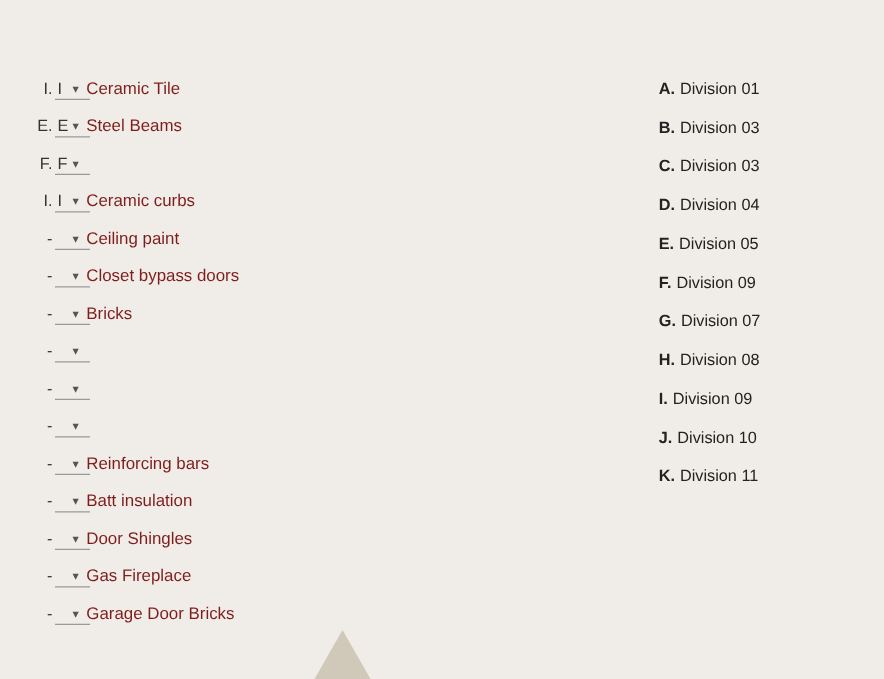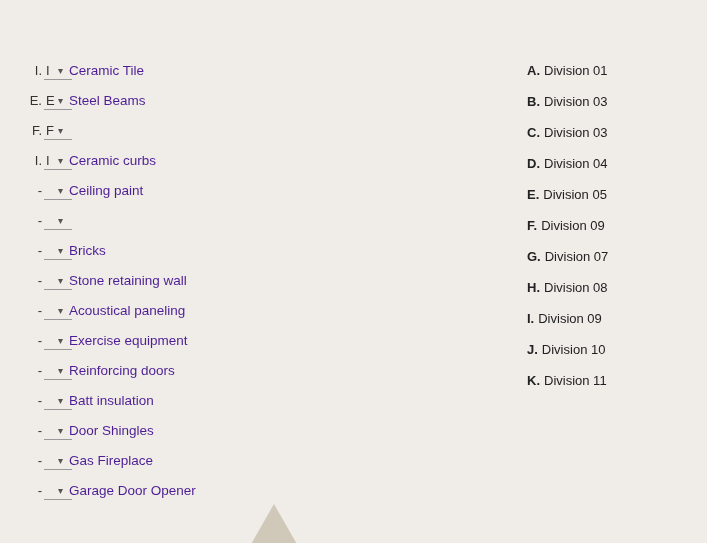--- a/index.html
+++ b/index.html
@@ -66,21 +66,21 @@
       outline: none;
     }
     .chevron-icon {
       margin-left: -14px;
       font-size: 10px;
       color: #555;
       pointer-events: none;
     }
     .item-text {
       font-size: 13.5px;
-      color: #4c1d95;
+      color: #7f1d1d;
     }
     .answer-item {
       display: flex;
       align-items: center;
       margin-bottom: 5px;
       min-height: 26px;
     }
     .answer-letter {
       font-weight: bold;
       font-size: 13px;
@@ -160,60 +160,58 @@
           <span class="chevron-icon">▾</span>
         </div>
         <span class="item-text">Ceiling paint</span>
       </div>
       <div class="question-row">
         <span class="letter-label">-</span>
         <div class="dropdown-wrapper">
           <select class="dropdown-select"><option value=""></option><option value="A">A</option><option value="B">B</option><option value="C">C</option><option value="D">D</option><option value="E">E</option><option value="F">F</option><option value="G">G</option><option value="H">H</option><option value="I">I</option><option value="J">J</option><option value="K">K</option></select>
           <span class="chevron-icon">▾</span>
         </div>
+        <span class="item-text">Closet bypass doors</span>
       </div>
       <div class="question-row">
         <span class="letter-label">-</span>
         <div class="dropdown-wrapper">
           <select class="dropdown-select"><option value=""></option><option value="A">A</option><option value="B">B</option><option value="C">C</option><option value="D">D</option><option value="E">E</option><option value="F">F</option><option value="G">G</option><option value="H">H</option><option value="I">I</option><option value="J">J</option><option value="K">K</option></select>
           <span class="chevron-icon">▾</span>
         </div>
         <span class="item-text">Bricks</span>
       </div>
       <div class="question-row">
         <span class="letter-label">-</span>
         <div class="dropdown-wrapper">
           <select class="dropdown-select"><option value=""></option><option value="A">A</option><option value="B">B</option><option value="C">C</option><option value="D">D</option><option value="E">E</option><option value="F">F</option><option value="G">G</option><option value="H">H</option><option value="I">I</option><option value="J">J</option><option value="K">K</option></select>
           <span class="chevron-icon">▾</span>
         </div>
-        <span class="item-text">Stone retaining wall</span>
-      </div>
-      <div class="question-row">
-        <span class="letter-label">-</span>
-        <div class="dropdown-wrapper">
-          <select class="dropdown-select"><option value=""></option><option value="A">A</option><option value="B">B</option><option value="C">C</option><option value="D">D</option><option value="E">E</option><option value="F">F</option><option value="G">G</option><option value="H">H</option><option value="I">I</option><option value="J">J</option><option value="K">K</option></select>
-          <span class="chevron-icon">▾</span>
-        </div>
-        <span class="item-text">Acoustical paneling</span>
-      </div>
-      <div class="question-row">
-        <span class="letter-label">-</span>
-        <div class="dropdown-wrapper">
-          <select class="dropdown-select"><option value=""></option><option value="A">A</option><option value="B">B</option><option value="C">C</option><option value="D">D</option><option value="E">E</option><option value="F">F</option><option value="G">G</option><option value="H">H</option><option value="I">I</option><option value="J">J</option><option value="K">K</option></select>
-          <span class="chevron-icon">▾</span>
-        </div>
-        <span class="item-text">Exercise equipment</span>
-      </div>
-      <div class="question-row">
-        <span class="letter-label">-</span>
-        <div class="dropdown-wrapper">
-          <select class="dropdown-select"><option value=""></option><option value="A">A</option><option value="B">B</option><option value="C">C</option><option value="D">D</option><option value="E">E</option><option value="F">F</option><option value="G">G</option><option value="H">H</option><option value="I">I</option><option value="J">J</option><option value="K">K</option></select>
-          <span class="chevron-icon">▾</span>
-        </div>
-        <span class="item-text">Reinforcing doors</span>
+      </div>
+      <div class="question-row">
+        <span class="letter-label">-</span>
+        <div class="dropdown-wrapper">
+          <select class="dropdown-select"><option value=""></option><option value="A">A</option><option value="B">B</option><option value="C">C</option><option value="D">D</option><option value="E">E</option><option value="F">F</option><option value="G">G</option><option value="H">H</option><option value="I">I</option><option value="J">J</option><option value="K">K</option></select>
+          <span class="chevron-icon">▾</span>
+        </div>
+      </div>
+      <div class="question-row">
+        <span class="letter-label">-</span>
+        <div class="dropdown-wrapper">
+          <select class="dropdown-select"><option value=""></option><option value="A">A</option><option value="B">B</option><option value="C">C</option><option value="D">D</option><option value="E">E</option><option value="F">F</option><option value="G">G</option><option value="H">H</option><option value="I">I</option><option value="J">J</option><option value="K">K</option></select>
+          <span class="chevron-icon">▾</span>
+        </div>
+      </div>
+      <div class="question-row">
+        <span class="letter-label">-</span>
+        <div class="dropdown-wrapper">
+          <select class="dropdown-select"><option value=""></option><option value="A">A</option><option value="B">B</option><option value="C">C</option><option value="D">D</option><option value="E">E</option><option value="F">F</option><option value="G">G</option><option value="H">H</option><option value="I">I</option><option value="J">J</option><option value="K">K</option></select>
+          <span class="chevron-icon">▾</span>
+        </div>
+        <span class="item-text">Reinforcing bars</span>
       </div>
       <div class="question-row">
         <span class="letter-label">-</span>
         <div class="dropdown-wrapper">
           <select class="dropdown-select"><option value=""></option><option value="A">A</option><option value="B">B</option><option value="C">C</option><option value="D">D</option><option value="E">E</option><option value="F">F</option><option value="G">G</option><option value="H">H</option><option value="I">I</option><option value="J">J</option><option value="K">K</option></select>
           <span class="chevron-icon">▾</span>
         </div>
         <span class="item-text">Batt insulation</span>
       </div>
       <div class="question-row">
@@ -231,21 +229,21 @@
           <span class="chevron-icon">▾</span>
         </div>
         <span class="item-text">Gas Fireplace</span>
       </div>
       <div class="question-row">
         <span class="letter-label">-</span>
         <div class="dropdown-wrapper">
           <select class="dropdown-select"><option value=""></option><option value="A">A</option><option value="B">B</option><option value="C">C</option><option value="D">D</option><option value="E">E</option><option value="F">F</option><option value="G">G</option><option value="H">H</option><option value="I">I</option><option value="J">J</option><option value="K">K</option></select>
           <span class="chevron-icon">▾</span>
         </div>
-        <span class="item-text">Garage Door Opener</span>
+        <span class="item-text">Garage Door Bricks</span>
       </div>
       <div class="figure-area">
         <div class="triangle-shape"></div>
       </div>
     </div>
   <div class="right-column" id="answers-container">
 
   <div class="answer-item">
         <span class="answer-letter">A.</span>
         <span class="answer-text">Division 01</span>

